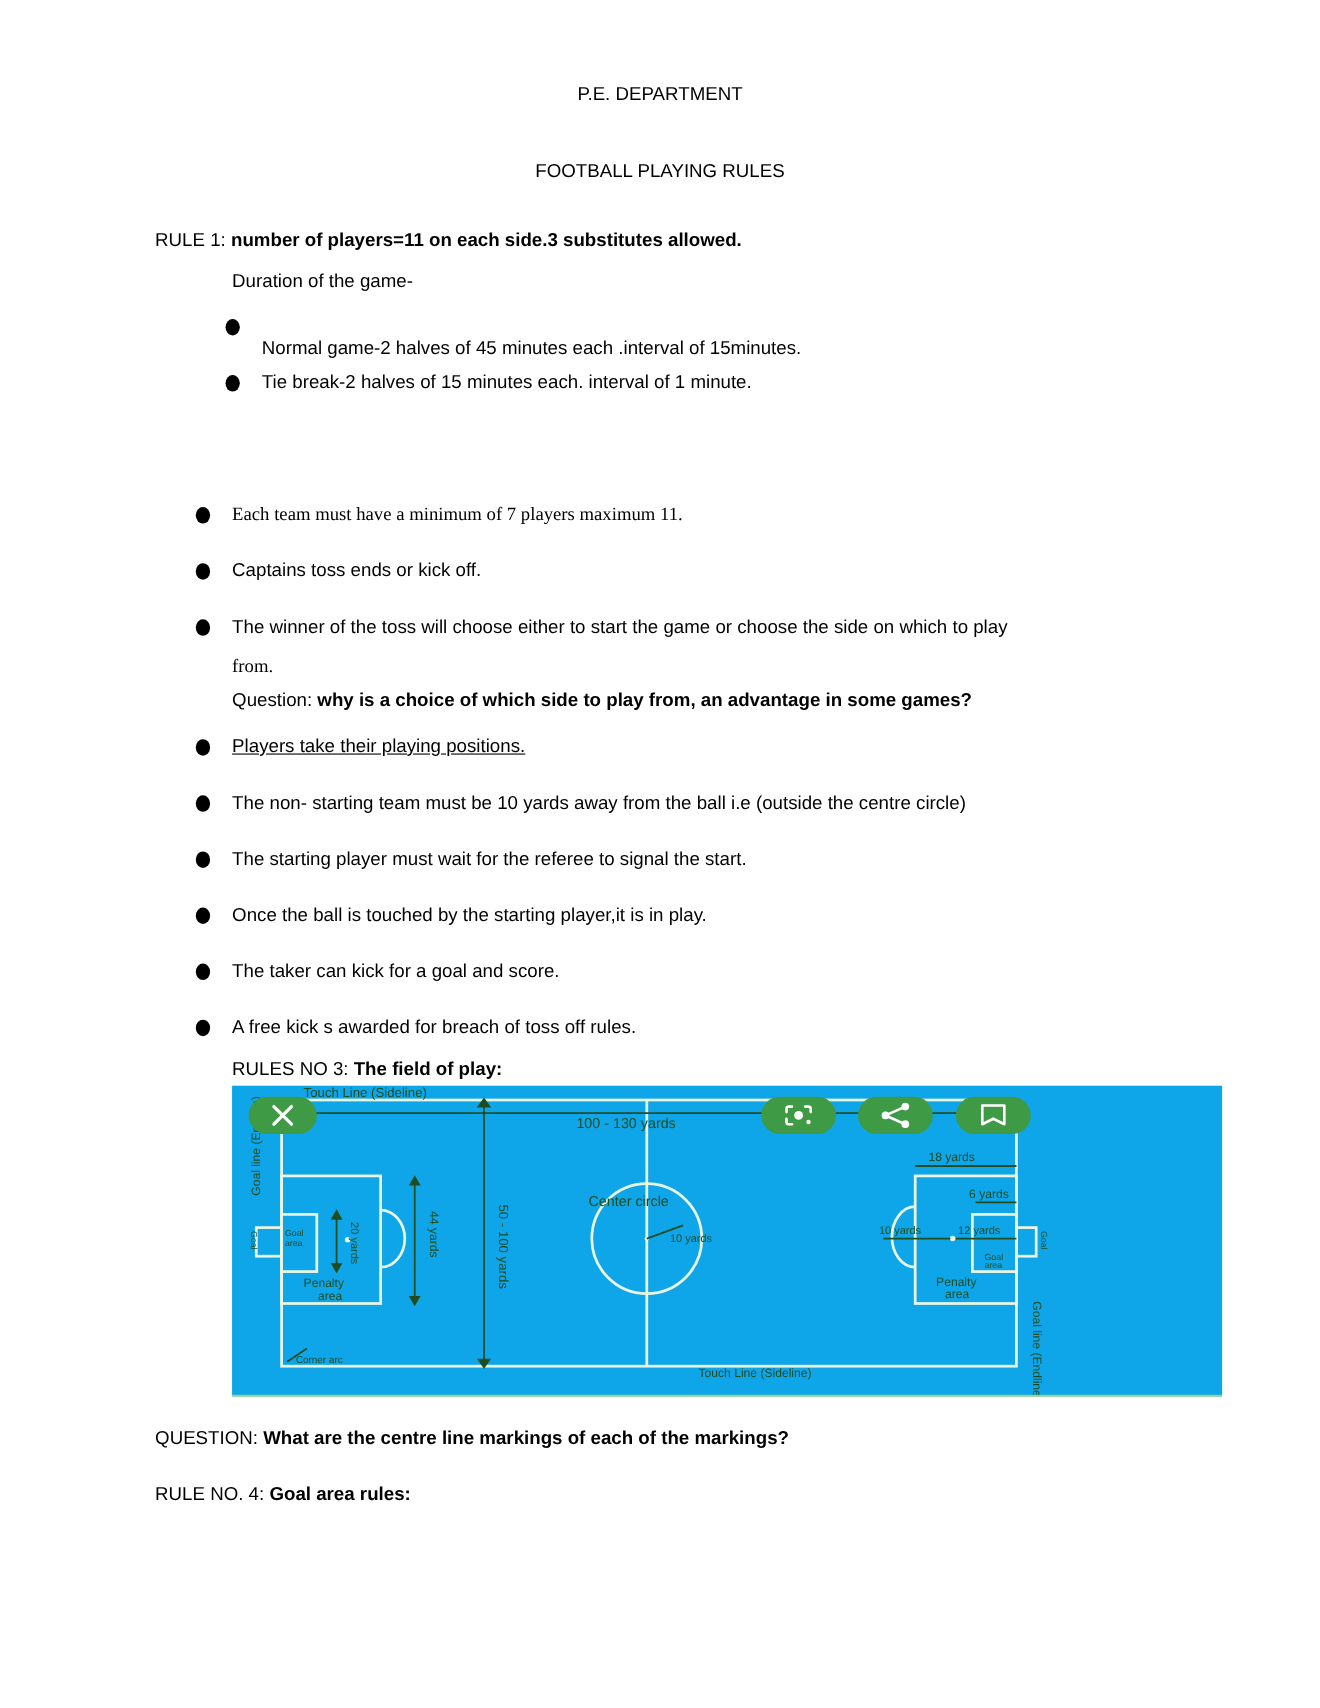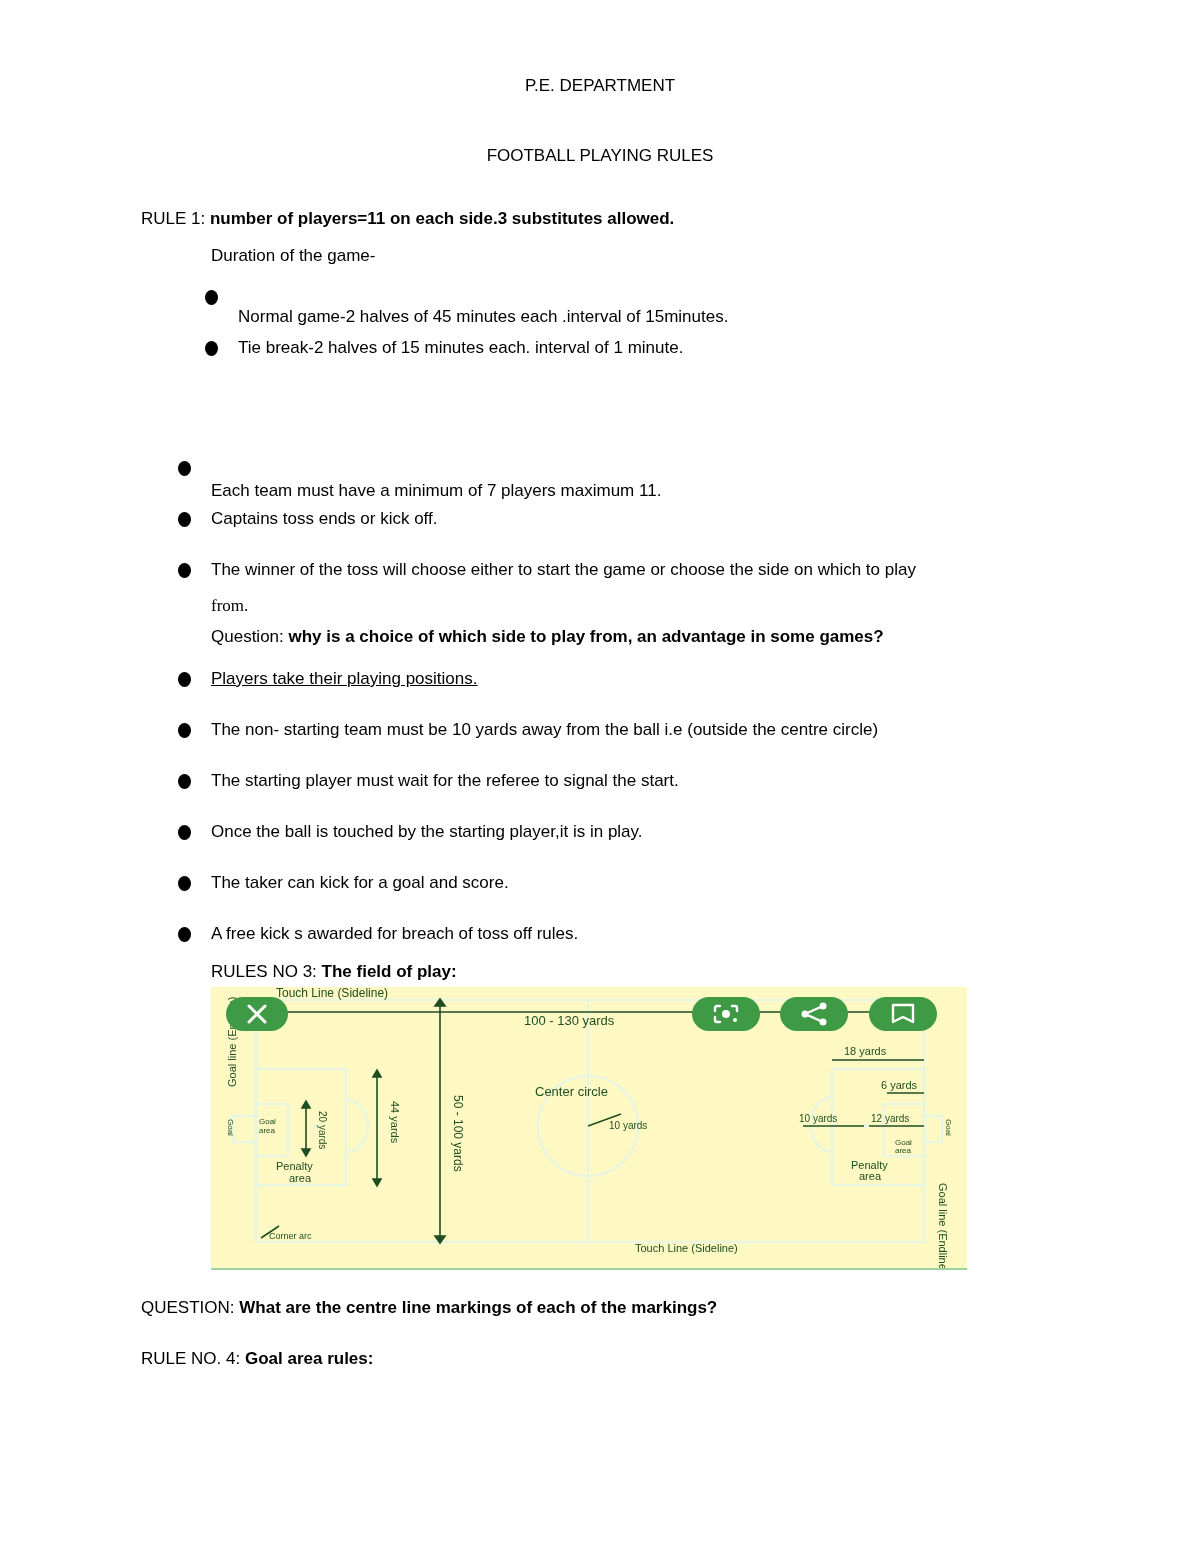--- a/index.html
+++ b/index.html
@@ -3,22 +3,22 @@
 <meta charset="utf-8">
 <style>
   html, body { margin: 0; padding: 0; background: #ffffff; }
   body { width: 1200px; height: 1553px; position: relative; overflow: hidden;
          font-family: "Liberation Sans", "DejaVu Sans", sans-serif; color: #000; }
   .page { position: absolute; left: 0; top: 0; width: 1200px; height: 1553px; }
   .line { position: absolute; font-size: 17px; white-space: nowrap; line-height: 22px; }
   .center { left: 0; width: 1200px; text-align: center; }
   .b { font-weight: bold; }
   .bullet { position: absolute; width: 13px; height: 15px; border-radius: 50%; background: #000; }
-  .field-wrap { position: absolute; left: 211px; top: 987px; width: 756px; height: 281px;
-                background: #fef9c3; box-shadow: 0 2px 0 #9bd49c; }
+  .field-wrap { position: absolute; left: 211px; top: 987px; width: 900px; height: 281px;
+                background: #0ea5e9; box-shadow: 0 2px 0 #9bd49c; }
   .field-wrap svg { position: absolute; left: 0; top: 0; }
   .ovbtn { position: absolute; top: 997px; width: 68px; height: 34px; border-radius: 17px;
            background: #3f9a45; display: flex; align-items: center; justify-content: center; cursor: pointer; }
 </style>
 </head>
 <body>
 
 <div class="page">
 
   <div class="line center" style="top:75px;">P.E. DEPARTMENT</div>
@@ -30,21 +30,21 @@
   </div>
   <div class="line" style="left:211px; top:245px;">Duration of the game-</div>
 
   <div class="bullet" style="left:205px; top:290px;"></div>
   <div class="line" style="left:238px; top:286px;margin-top:20px;">Normal game-2 halves of 45 minutes each .interval of 15minutes.</div>
   <div class="bullet" style="left:205px; top:341px;"></div>
   <div class="line" style="left:238px; top:337px;">Tie break-2 halves of 15 minutes each. interval of 1 minute.</div>
 
 
   <div class="bullet" style="left:178px; top:461px;"></div>
-  <div class="line" style="left:211px; top:480px;">Each team must have a minimum of 7 players maximum 11.</div>
+  <div class="line" style="left:211px; top:457px;font-family:Liberation Serif, serif;">Each team must have a minimum of 7 players maximum 11.</div>
   <div class="bullet" style="left:178px; top:512px;"></div>
   <div class="line" style="left:211px; top:508px;">Captains toss ends or kick off.</div>
   <div class="bullet" style="left:178px; top:563px;"></div>
   <div class="line" style="left:211px; top:559px;">The winner of the toss will choose either to start the game or choose the side on which to play</div>
   <div class="line" style="left:211px; top:595px;font-family:Liberation Serif, serif;">from.</div>
   <div class="line" style="left:211px; top:626px;">
     <span>Question:</span>
     <span class="b">why is a choice of which side to play from, an advantage in some games?</span>
   </div>
   <div class="bullet" style="left:178px; top:672px;"></div>

